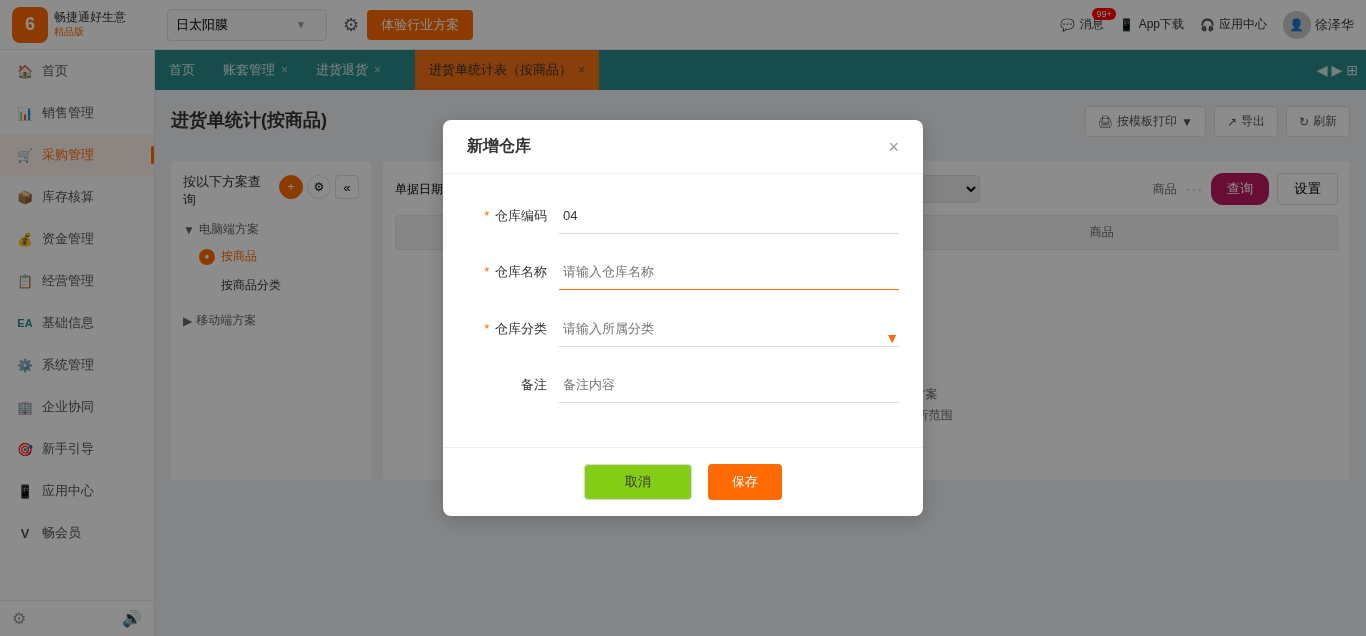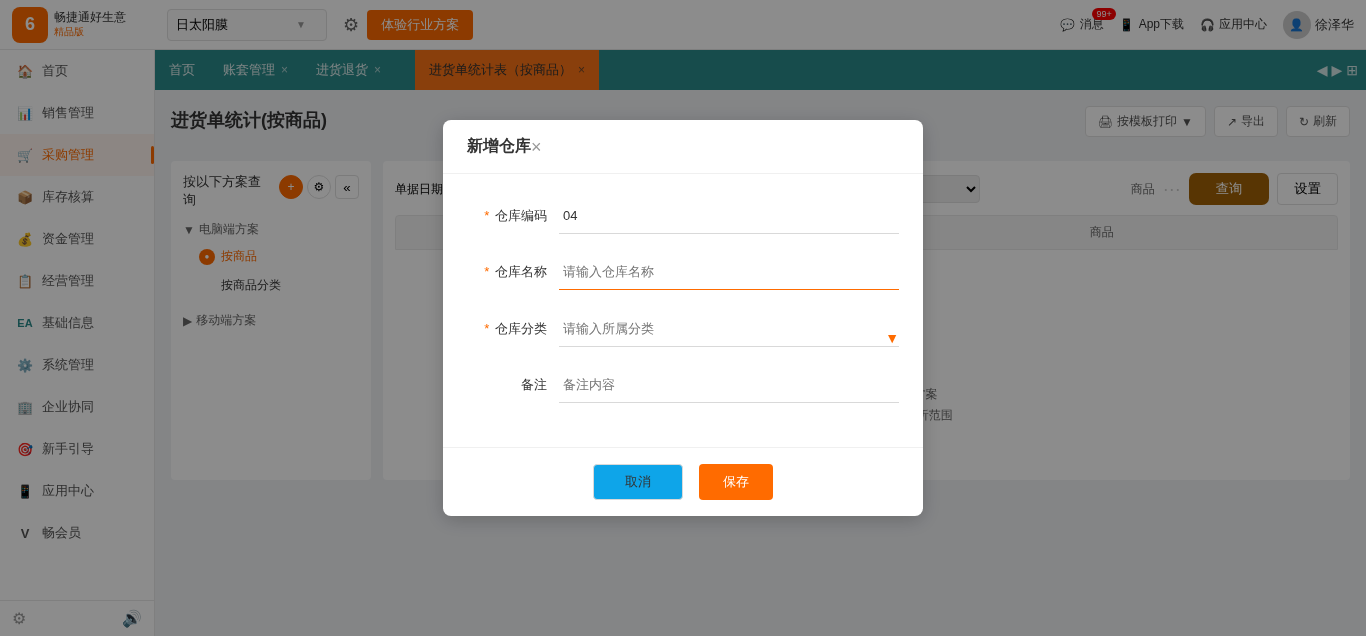--- a/index.html
+++ b/index.html
@@ -185,21 +185,21 @@
     }
     .table-filter-row {
       display: flex; gap: 8px; margin-bottom: 10px; align-items: center;
     }
     .table-filter-item { display: flex; align-items: center; gap: 4px; font-size: 12px; }
     .filter-select {
       border: 1px solid #e0e0e0; border-radius: 4px; padding: 4px 8px;
       font-size: 12px; height: 28px; min-width: 120px;
     }
     .action-row { display: flex; justify-content: flex-end; gap: 8px; }
-    .btn-query { background: #a16207; color: #fff; border: none; padding: 6px 27px; border-radius: 7px; cursor: pointer; }
+    .btn-query { background: #be185d; color: #fff; border: none; padding: 6px 16px; border-radius: 12px; cursor: pointer; }
     .btn-setting { background: #fff; border: 1px solid #e0e0e0; padding: 6px 16px; border-radius: 4px; cursor: pointer; }
 
     .table-header-row {
       display: flex; gap: 0;
       background: #f5f5f5; border: 1px solid #e8e8e8; border-radius: 4px 4px 0 0;
       padding: 8px 0;
     }
     .th-cell { flex: 1; font-size: 12px; color: #666; text-align: center; padding: 0 8px; }
 
     .empty-state {
@@ -223,23 +223,24 @@
       display: flex; align-items: center; justify-content: center;
     }
     .modal {
       background: #fff;
       border-radius: 8px;
       width: 480px;
       box-shadow: 0 4px 20px rgba(0,0,0,0.2);
       overflow: hidden;
     }
     .modal-header {
-      display: flex; align-items: center; 
+      display: flex; align-items: center; justify-content: space-between;
       padding: 16px 24px;
       border-bottom: 1px solid #f0f0f0;
+      gap: 34px;
     }
     .modal-title { font-size: 16px; font-weight: bold; color: #333; }
     .modal-close { cursor: pointer; font-size: 18px; color: #999; line-height: 1; }
     .modal-body { padding: 24px; }
     .form-row {
       display: flex; align-items: center;
       margin-bottom: 20px; gap: 12px;
     }
     .form-label {
       width: 80px; text-align: right; font-size: 13px; color: #333;
@@ -261,21 +262,21 @@
       flex: 1; border: none; outline: none; font-size: 13px; color: #999;
       padding: 0 4px; height: 36px; background: transparent;
     }
     .form-select-arrow { color: #ff6b00; font-size: 14px; cursor: pointer; }
     .modal-footer {
       display: flex; justify-content: center; gap: 16px;
       padding: 16px 24px;
       border-top: 1px solid #f0f0f0;
     }
     .btn-cancel {
-      padding: 8px 31px; border: 1px solid #d9d9d9; background: #0ea5e9;
+      padding: 8px 40px; border: 1px solid #d9d9d9; background: #84cc16;
       border-radius: 4px; cursor: pointer; font-size: 13px; color: #333;
     }
     .btn-save {
       padding: 8px 24px; background: #ff6b00; color: #fff;
       border: none; border-radius: 4px; cursor: pointer; font-size: 13px;
     }
 
     
     .bottom-bar {
       position: fixed; bottom: 0; left: 0;

